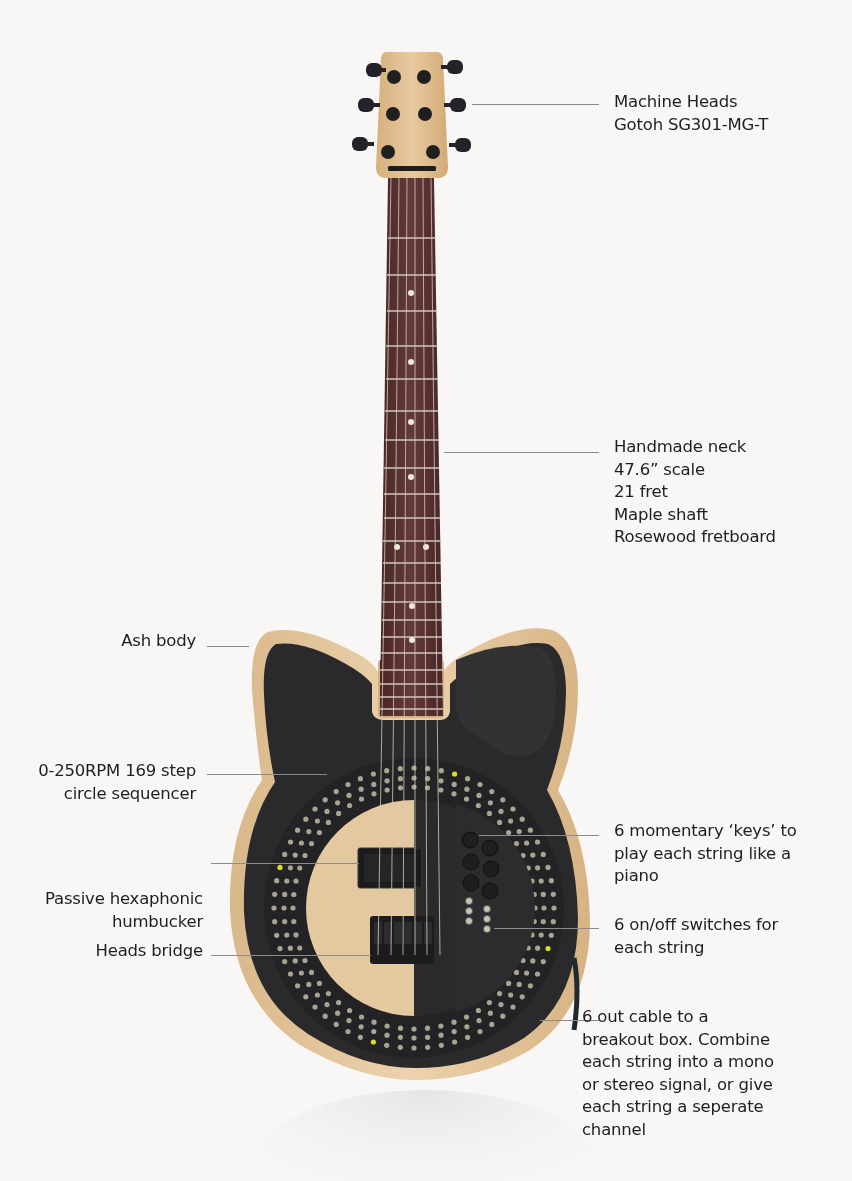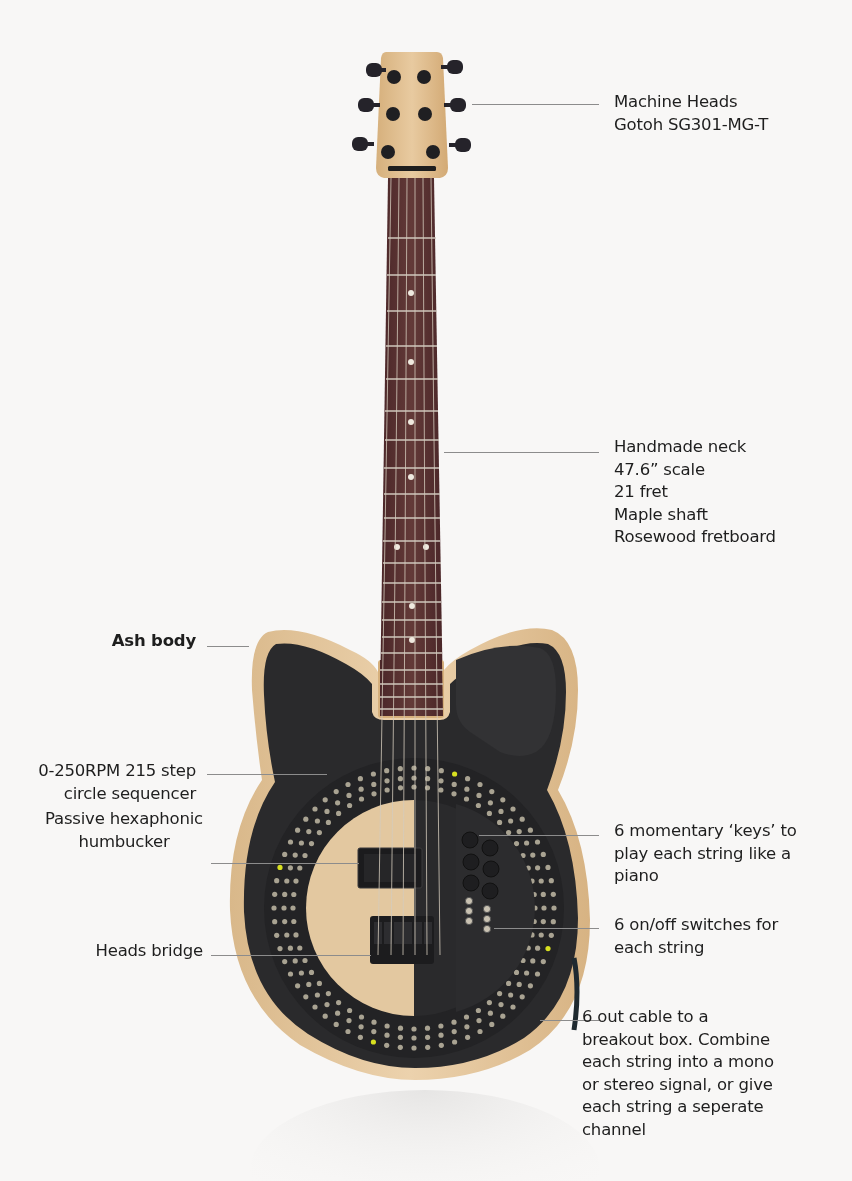--- a/index.html
+++ b/index.html
@@ -394,27 +394,27 @@
   </div>
   <div class="label right" style="left:582px; top:1006px;">
     <span>6 out cable to a</span>
     <span>breakout box. Combine</span>
     <span>each string into a mono</span>
     <span>or stereo signal, or give</span>
     <span>each string a seperate</span>
     <span>channel</span>
   </div>
 
-  <div class="label left" style="right:656px; top:630px;font-weight:bold;">
+  <div class="label left" style="right:656px; top:630px;">
     <span>Ash body</span>
   </div>
   <div class="label left" style="right:656px; top:760px;">
-    <span>0-250RPM 215 step</span>
+    <span>0-250RPM 169 step</span>
     <span>circle sequencer</span>
   </div>
-  <div class="label left" style="right:649px; top:808px;text-align:center;">
+  <div class="label left" style="right:649px; top:888px;">
     <span>Passive hexaphonic</span>
     <span>humbucker</span>
   </div>
   <div class="label left" style="right:649px; top:940px;">
     <span>Heads bridge</span>
   </div>
 </div>
 
 </body></html>

